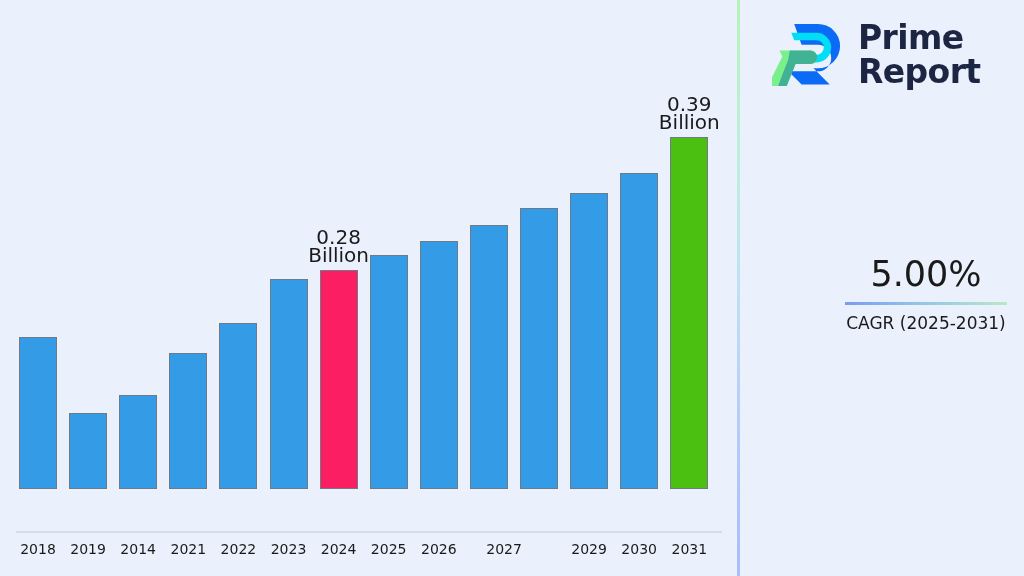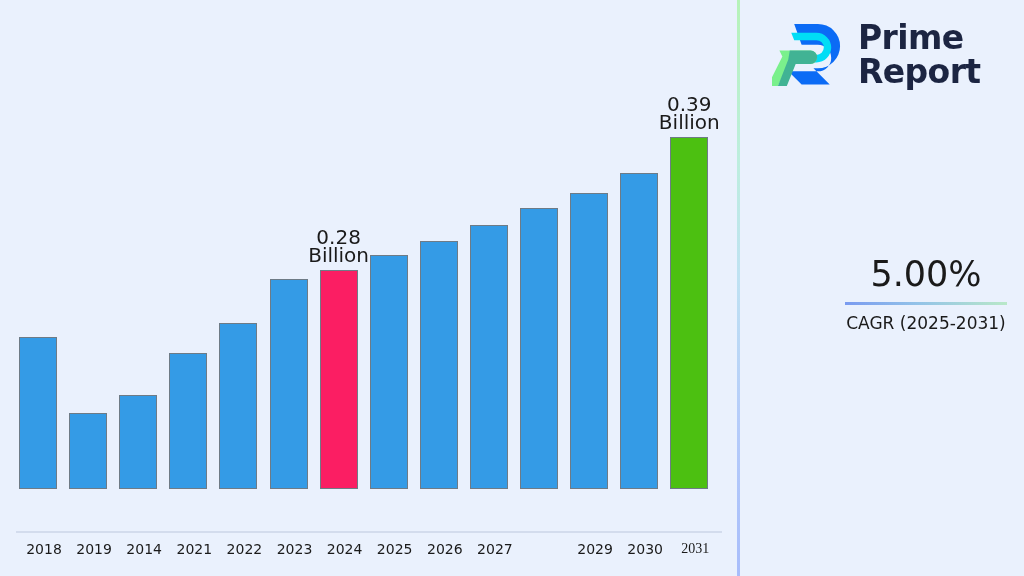--- a/index.html
+++ b/index.html
@@ -101,21 +101,21 @@
     left: -14px;
     top: 0px;
     width: 66px;
     text-align: center;
     font-size: 14px;
     line-height: 18px;
     color: #1a1a1a;
   }
   #tick-row {
     position: absolute;
-    left: 6px;
+    left: 0;
     top: 540px;
     width: 737px;
     height: 24px;
   }
 
   
   #side-panel {
     position: absolute;
     left: 740px;
     top: 0px;
@@ -235,25 +235,25 @@
 
     <div class="tick-label" style="left: 5px;">2018</div>
         <div class="tick-label" style="left: 55.1px;">2019</div>
         <div class="tick-label" style="left: 105.2px;">2014</div>
         <div class="tick-label" style="left: 155.3px;">2021</div>
         <div class="tick-label" style="left: 205.4px;">2022</div>
         <div class="tick-label" style="left: 255.5px;">2023</div>
         <div class="tick-label" style="left: 305.6px;">2024</div>
         <div class="tick-label" style="left: 355.7px;">2025</div>
         <div class="tick-label" style="left: 405.8px;">2026</div>
-        <div class="tick-label" style="left: 455.9px;">2027</div>
+        <div class="tick-label" style="left: 455.9px; text-align: right;">2027</div>
         <div class="tick-label" style="left: 506px; margin-top: 32px;">2028</div>
         <div class="tick-label" style="left: 556.1px;">2029</div>
         <div class="tick-label" style="left: 606.2px;">2030</div>
-        <div class="tick-label" style="left: 656.3px; font-family: Liberation Serif, serif;">2031</div>
+        <div class="tick-label" style="left: 656.3px;">2031</div>
       </div>
   </div>
 
   <div id="panel-divider"></div>
 
   <div id="side-panel">
 
     <div id="brand">
       <svg id="brand-mark" viewBox="0 0 100 100">
         <path d="M30 8 H62 A30 30 0 0 1 62 68 H56 L78 90 H40 L22 72 H62 A18 18 0 0 0 62 36 H40 Z" fill="#0b6bf5"></path>

